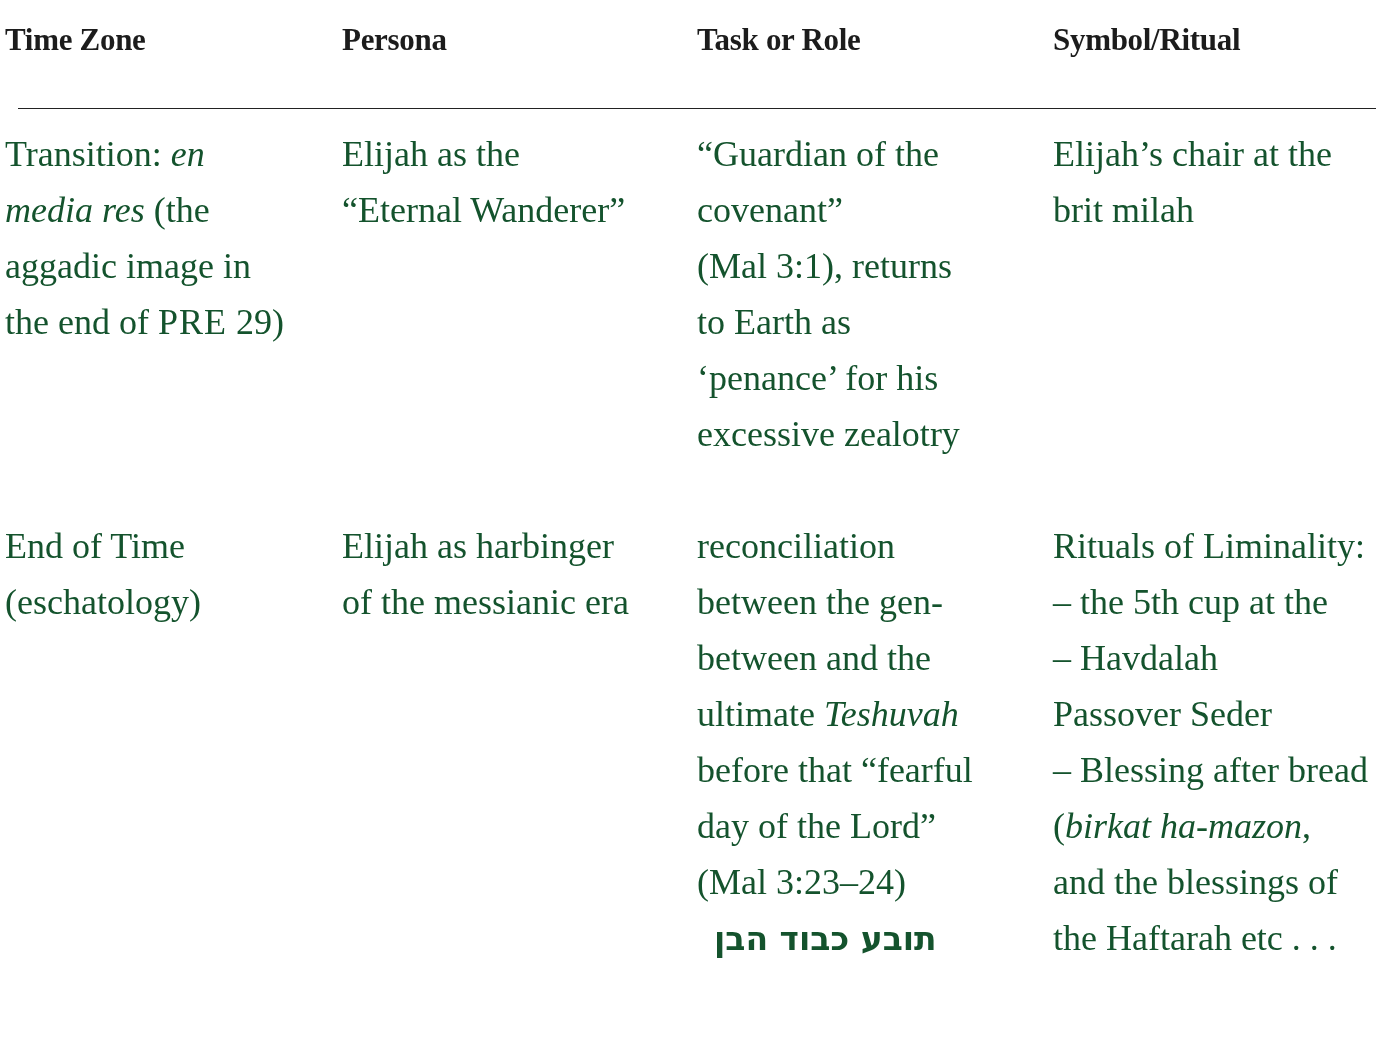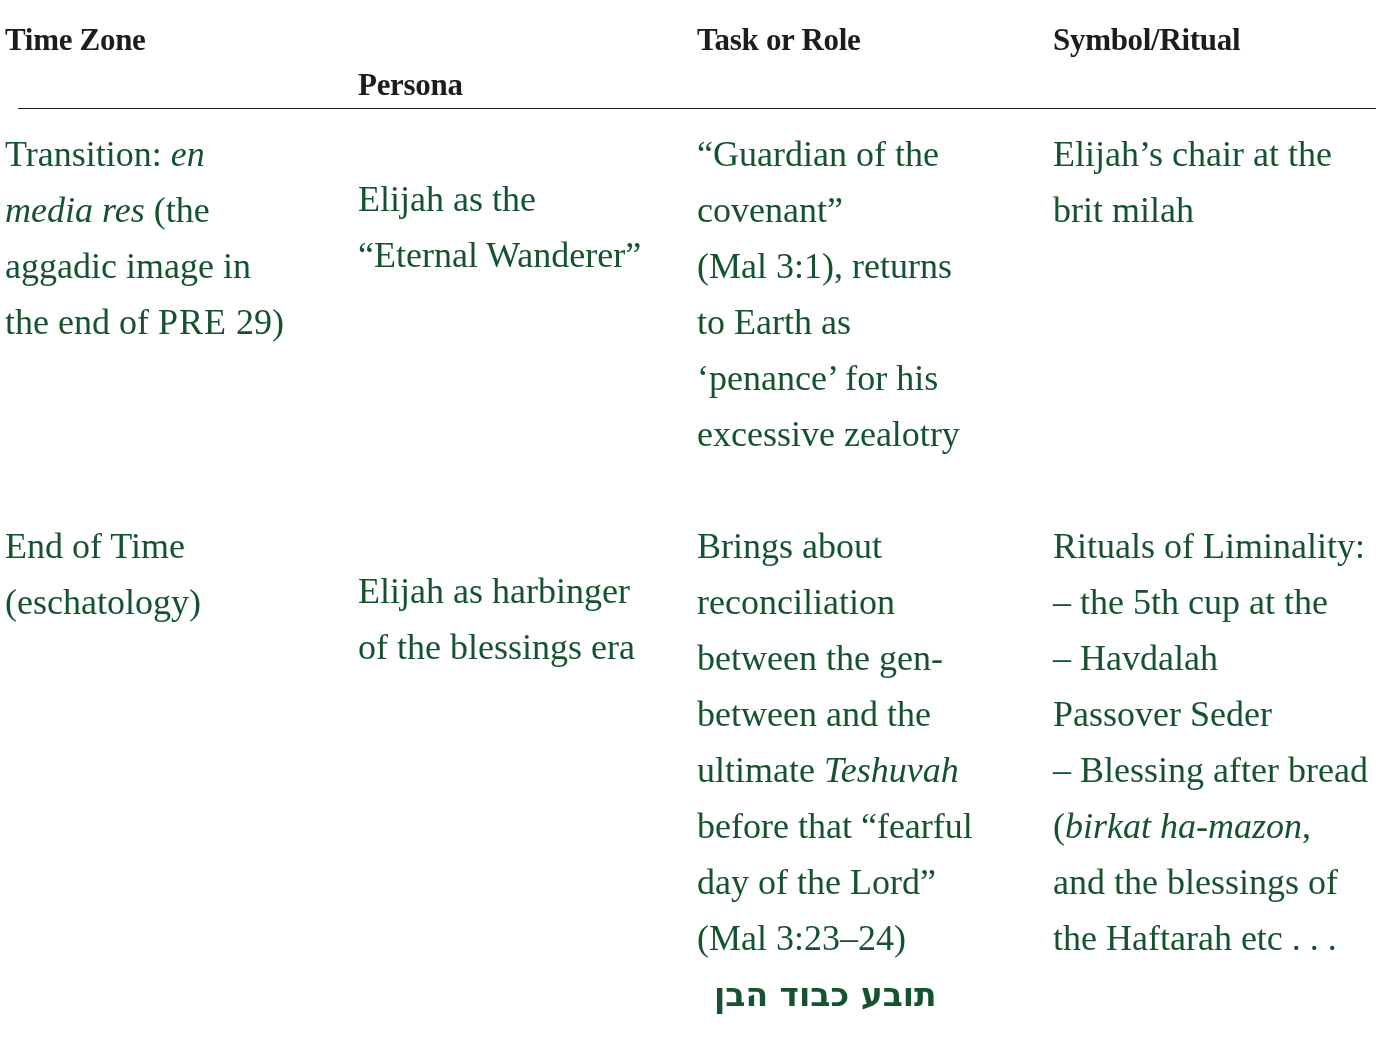--- a/index.html
+++ b/index.html
@@ -5,21 +5,21 @@
   html, body { margin: 0; padding: 0; background: #ffffff; }
   body { width: 1396px; height: 1061px; position: relative; overflow: hidden;
          font-family: "DejaVu Serif", "Liberation Serif", serif; color: #1f1f1f; }
   .hdr { position: absolute; top: 22px; font-family: "Liberation Serif", "DejaVu Serif", serif;
          font-weight: bold; font-size: 31px; letter-spacing: -0.3px; color: #1c1c1c; }
   .rule { position: absolute; left: 18px; top: 108px; width: 1358px; height: 0;
           border-top: 1.5px solid #222; }
   .cell { position: absolute; font-family: "Liberation Serif", "DejaVu Serif", serif;
           font-size: 36px; line-height: 56px; color: #14532d; white-space: nowrap; }
   .line { display: block; height: 56px; }
-  .c1 { left: 5px; } .c2 { left: 358px; margin-top: 45px; } .c3 { left: 697px; } .c4 { left: 1036px; margin-left: 17px; }
+  .c1 { left: 5px; } .c2 { left: 342px; } .c3 { left: 697px; } .c4 { left: 1036px; margin-left: 17px; }
   .r1 { top: 126px; } .r2 { top: 518px; }
   i { font-style: italic; }
   .sc { font-variant: small-caps; letter-spacing: 1px; }
   .heb { font-family: "DejaVu Sans", sans-serif; font-weight: bold; font-size: 33px; direction: rtl; unicode-bidi: embed; margin-left: 17px; }
 </style>
 </head>
 <body>
 
 <div>
   <div class="hdr c1">Time Zone</div>
@@ -51,24 +51,23 @@
     <span class="line">Elijah’s chair at the</span>
     <span class="line">brit milah</span>
   </div>
 
   <div class="cell c1 r2">
     <span class="line">End of Time</span>
     <span class="line">(eschatology)</span>
   </div>
   <div class="cell c2 r2">
     <span class="line">Elijah as harbinger</span>
-    <span class="line">of the blessings era</span>
+    <span class="line">of the messianic era</span>
   </div>
   <div class="cell c3 r2">
-    <span class="line">Brings about</span>
     <span class="line">reconciliation</span>
     <span class="line">between the gen-</span>
     <span class="line">between and the</span>
     <span class="line"><span>ultimate </span><i>Teshuvah</i></span>
     <span class="line">before that “fearful</span>
     <span class="line">day of the Lord”</span>
     <span class="line">(Mal 3:23–24)</span>
     <span class="line"><span class="heb">תובע כבוד הבן</span></span>
   </div>
   <div class="cell c4 r2">

